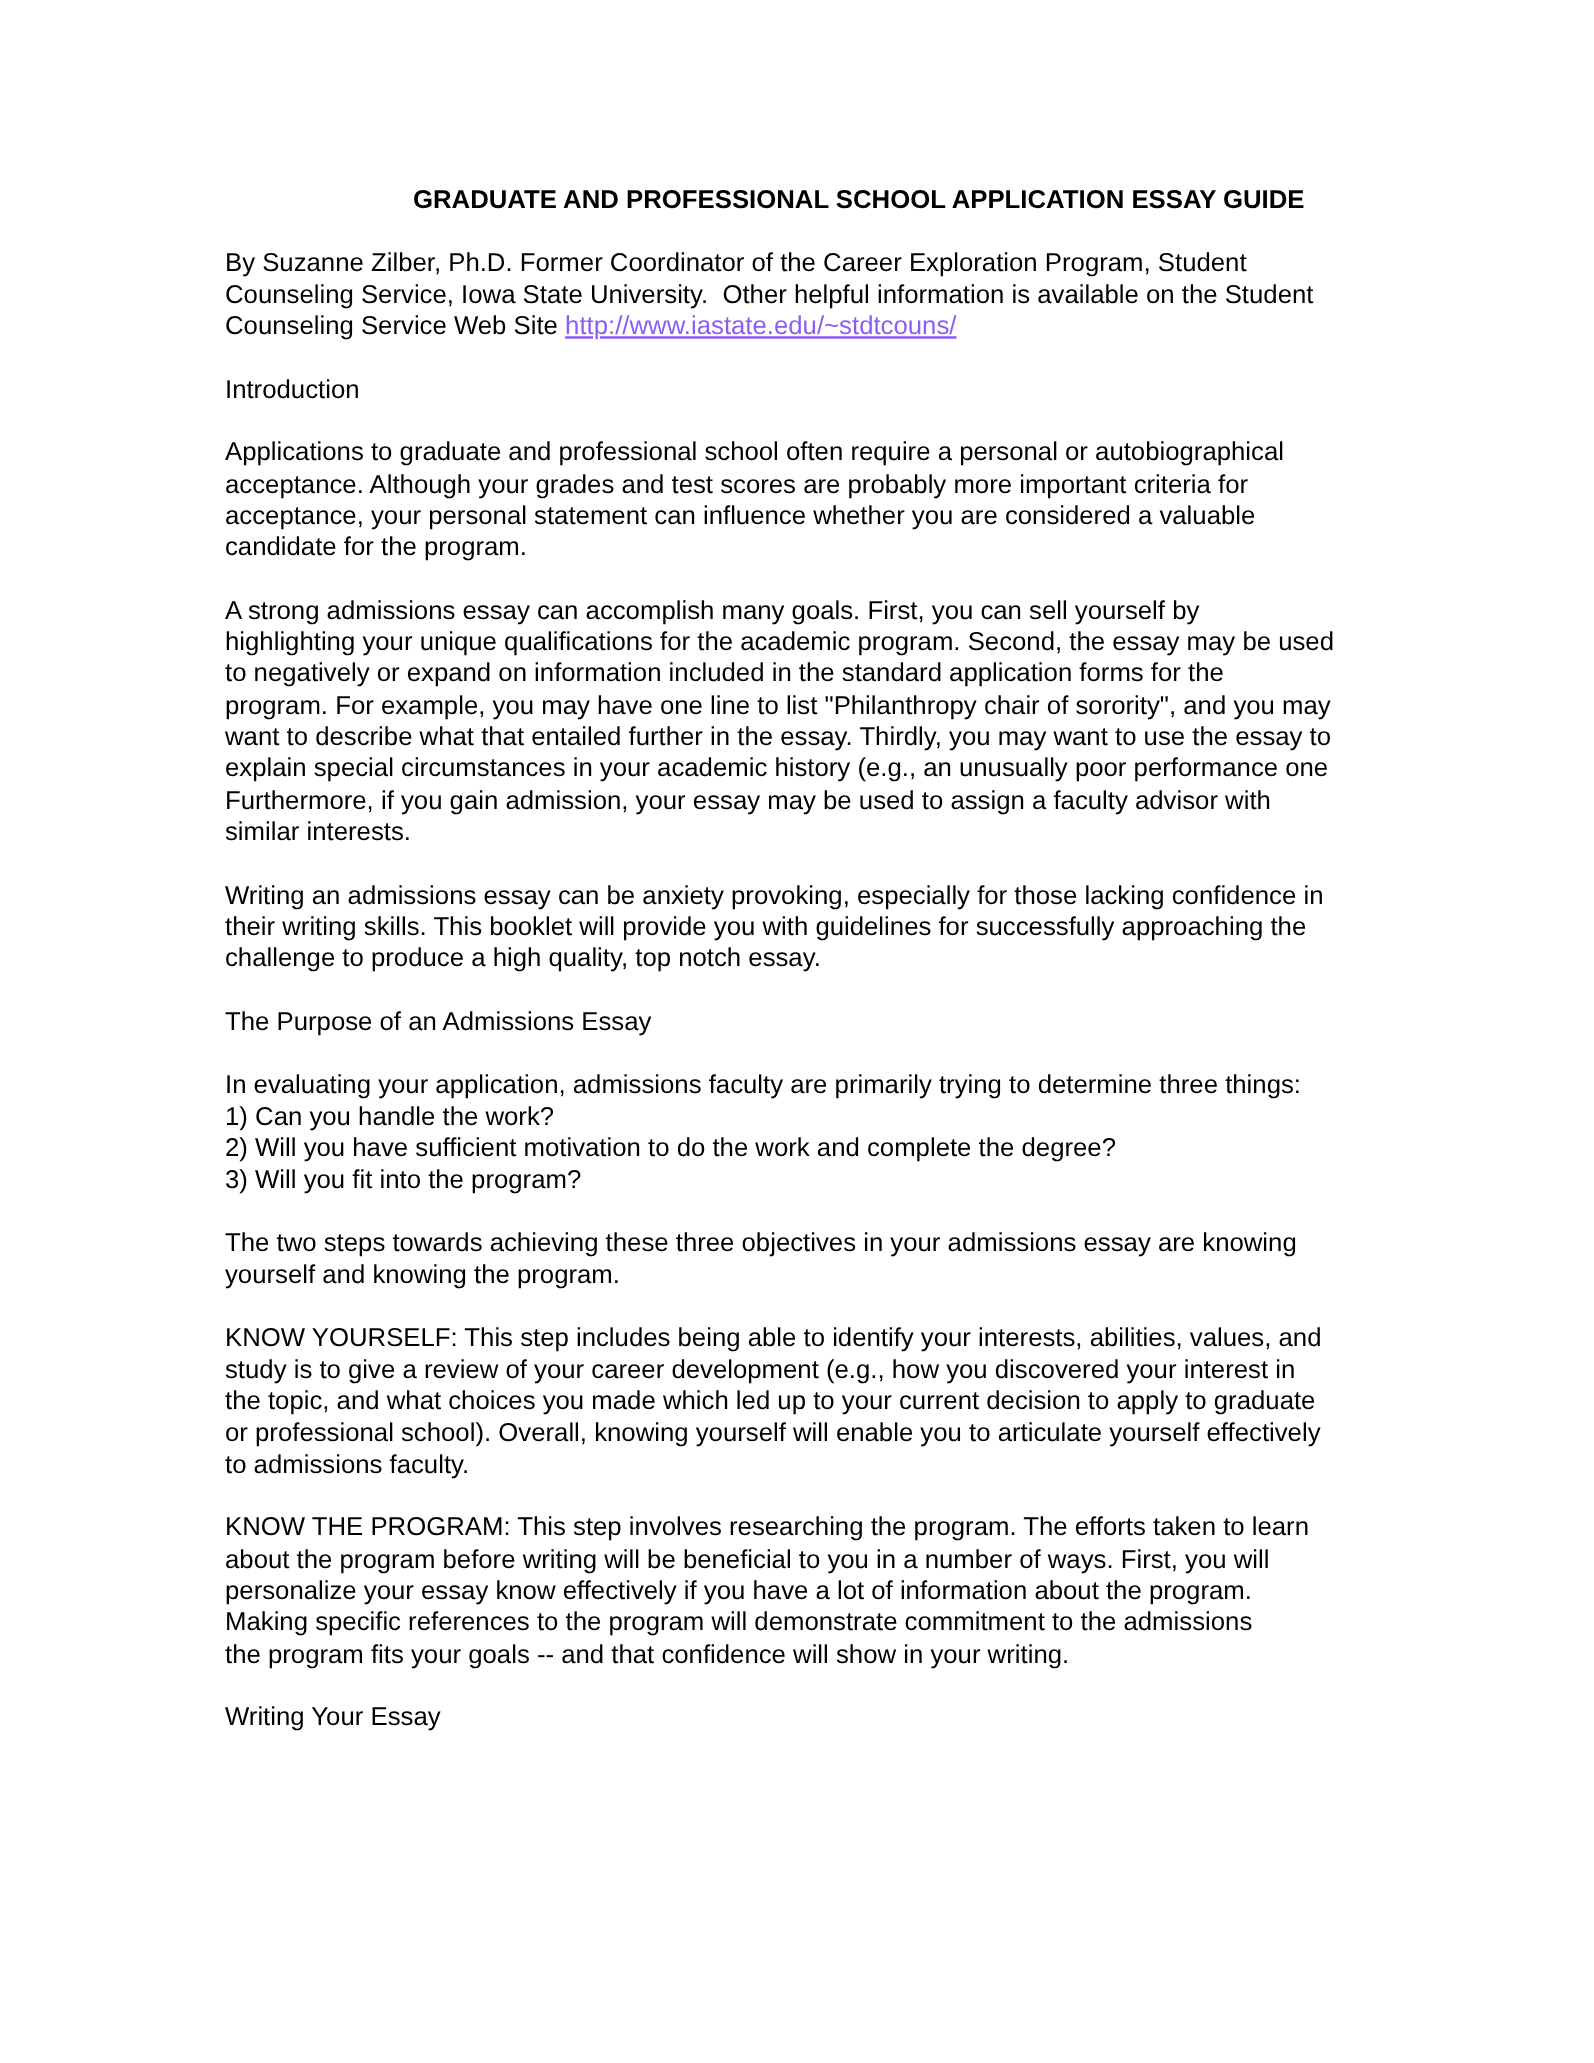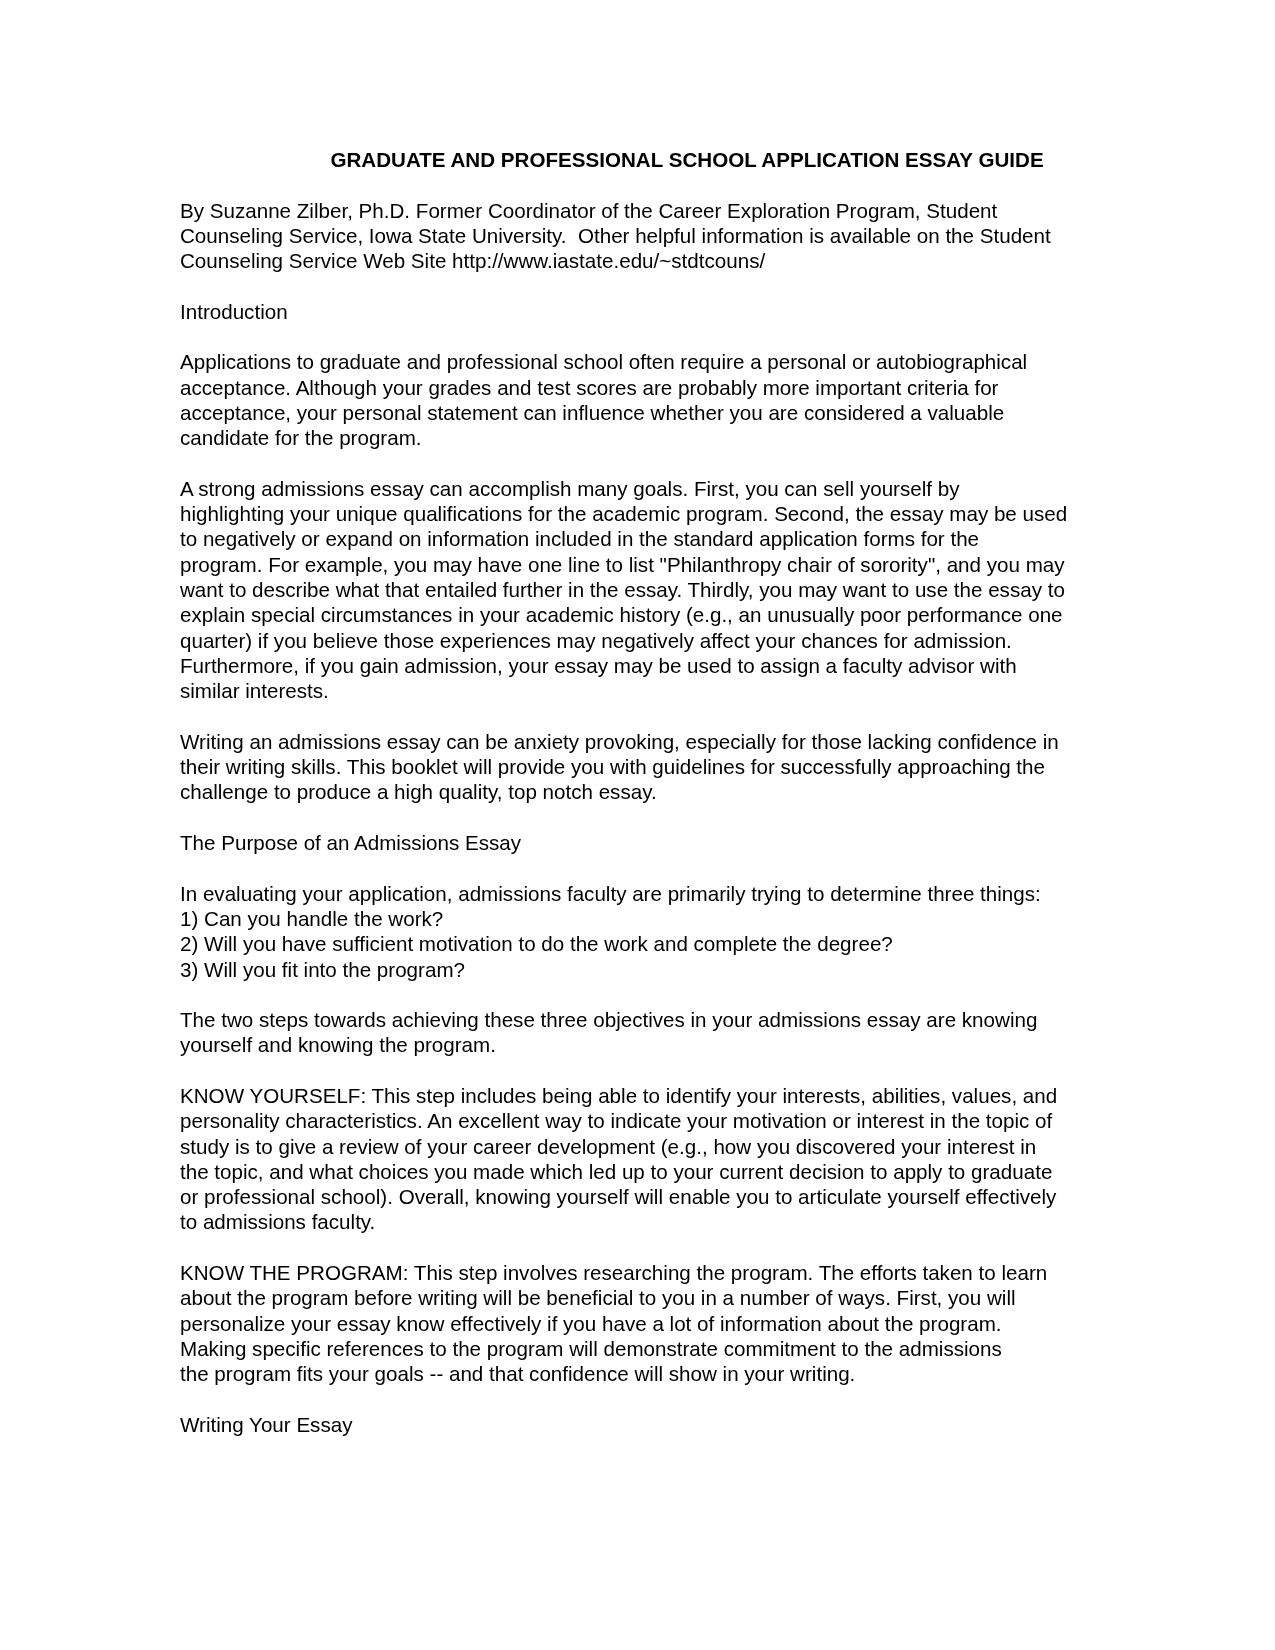--- a/index.html
+++ b/index.html
@@ -24,21 +24,22 @@
     margin: 0 0 25.3px 0;
   }
   .block.title {
     font-weight: bold;
     text-align: center;
   }
   .line {
     white-space: pre;
   }
   .link {
-    color: #000000;
+    color: #8b5cf6;
+    text-decoration: underline;
     cursor: pointer;
   }
 </style>
 </head>
 <body>
 
 <div class="page">
   <div class="block title">GRADUATE AND PROFESSIONAL SCHOOL APPLICATION ESSAY GUIDE</div>
   <div>
       <div class="block paragraph">
@@ -55,21 +56,20 @@
         <div class="line"><span>acceptance, your personal statement can influence whether you are considered a valuable</span></div>
         <div class="line"><span>candidate for the program.</span></div>
       </div>
       <div class="block paragraph">
         <div class="line"><span>A strong admissions essay can accomplish many goals. First, you can sell yourself by</span></div>
         <div class="line"><span>highlighting your unique qualifications for the academic program. Second, the essay may be used</span></div>
         <div class="line"><span>to negatively or expand on information included in the standard application forms for the</span></div>
         <div class="line"><span>program. For example, you may have one line to list "Philanthropy chair of sorority", and you may</span></div>
         <div class="line"><span>want to describe what that entailed further in the essay. Thirdly, you may want to use the essay to</span></div>
         <div class="line"><span>explain special circumstances in your academic history (e.g., an unusually poor performance one</span></div>
-        <div class="line"><span>quarter) if you believe those experiences may negatively affect your chances for admission.</span></div>
         <div class="line"><span>Furthermore, if you gain admission, your essay may be used to assign a faculty advisor with</span></div>
         <div class="line"><span>similar interests.</span></div>
       </div>
       <div class="block paragraph">
         <div class="line"><span>Writing an admissions essay can be anxiety provoking, especially for those lacking confidence in</span></div>
         <div class="line"><span>their writing skills. This booklet will provide you with guidelines for successfully approaching the</span></div>
         <div class="line"><span>challenge to produce a high quality, top notch essay.</span></div>
       </div>
       <div class="block heading">
         <div class="line"><span>The Purpose of an Admissions Essay</span></div>
@@ -79,21 +79,20 @@
         <div class="line"><span>1) Can you handle the work?</span></div>
         <div class="line"><span>2) Will you have sufficient motivation to do the work and complete the degree?</span></div>
         <div class="line"><span>3) Will you fit into the program?</span></div>
       </div>
       <div class="block paragraph">
         <div class="line"><span>The two steps towards achieving these three objectives in your admissions essay are knowing</span></div>
         <div class="line"><span>yourself and knowing the program.</span></div>
       </div>
       <div class="block paragraph">
         <div class="line"><span>KNOW YOURSELF: This step includes being able to identify your interests, abilities, values, and</span></div>
-        <div class="line"><span>personality characteristics. An excellent way to indicate your motivation or interest in the topic of</span></div>
         <div class="line"><span>study is to give a review of your career development (e.g., how you discovered your interest in</span></div>
         <div class="line"><span>the topic, and what choices you made which led up to your current decision to apply to graduate</span></div>
         <div class="line"><span>or professional school). Overall, knowing yourself will enable you to articulate yourself effectively</span></div>
         <div class="line"><span>to admissions faculty.</span></div>
       </div>
       <div class="block paragraph">
         <div class="line"><span>KNOW THE PROGRAM: This step involves researching the program. The efforts taken to learn</span></div>
         <div class="line"><span>about the program before writing will be beneficial to you in a number of ways. First, you will</span></div>
         <div class="line"><span>personalize your essay know effectively if you have a lot of information about the program.</span></div>
         <div class="line"><span>Making specific references to the program will demonstrate commitment to the admissions</span></div>

